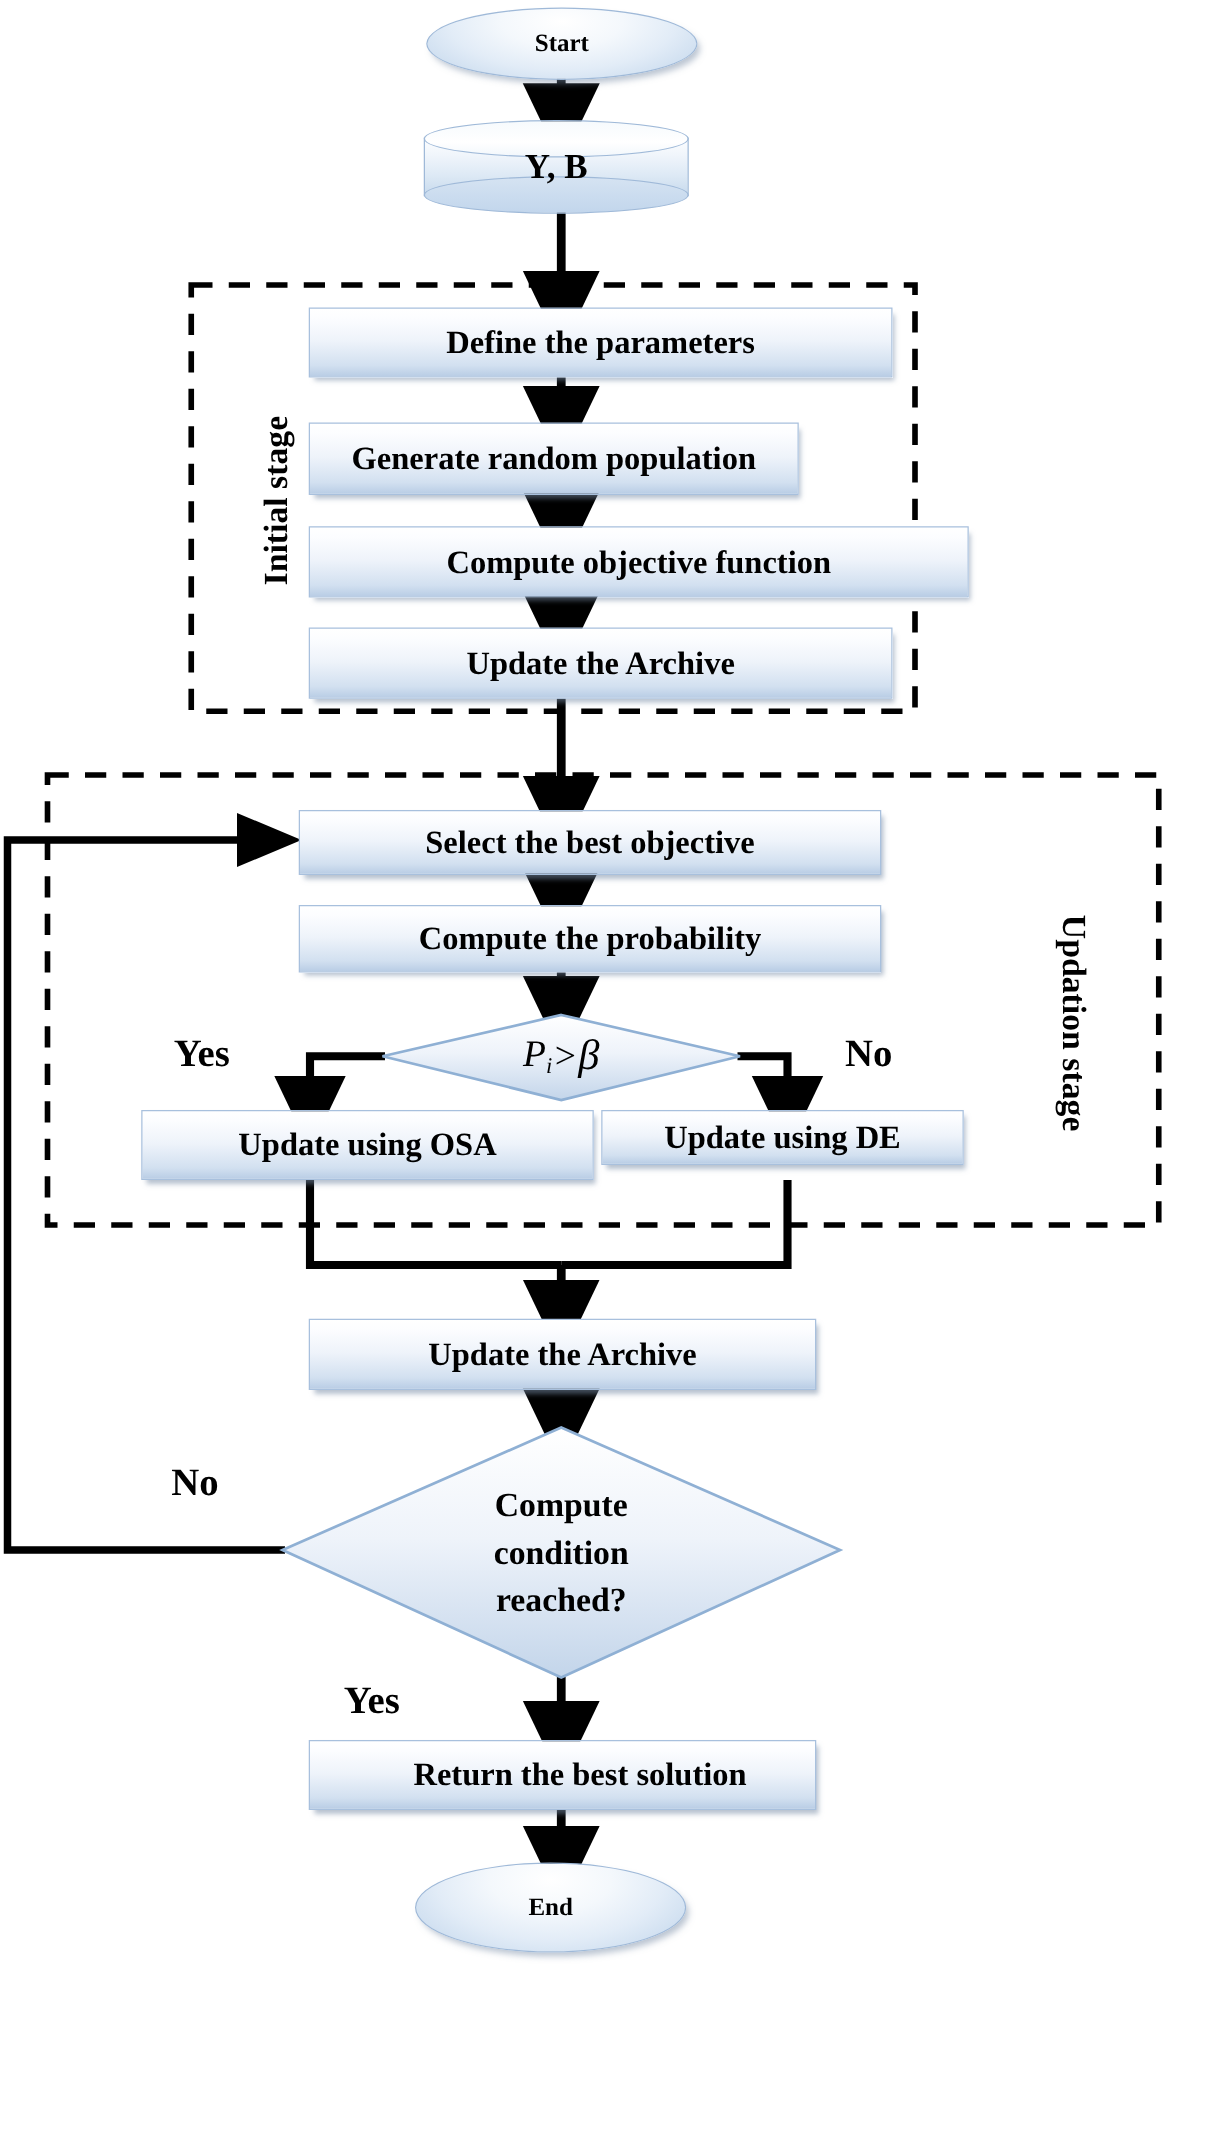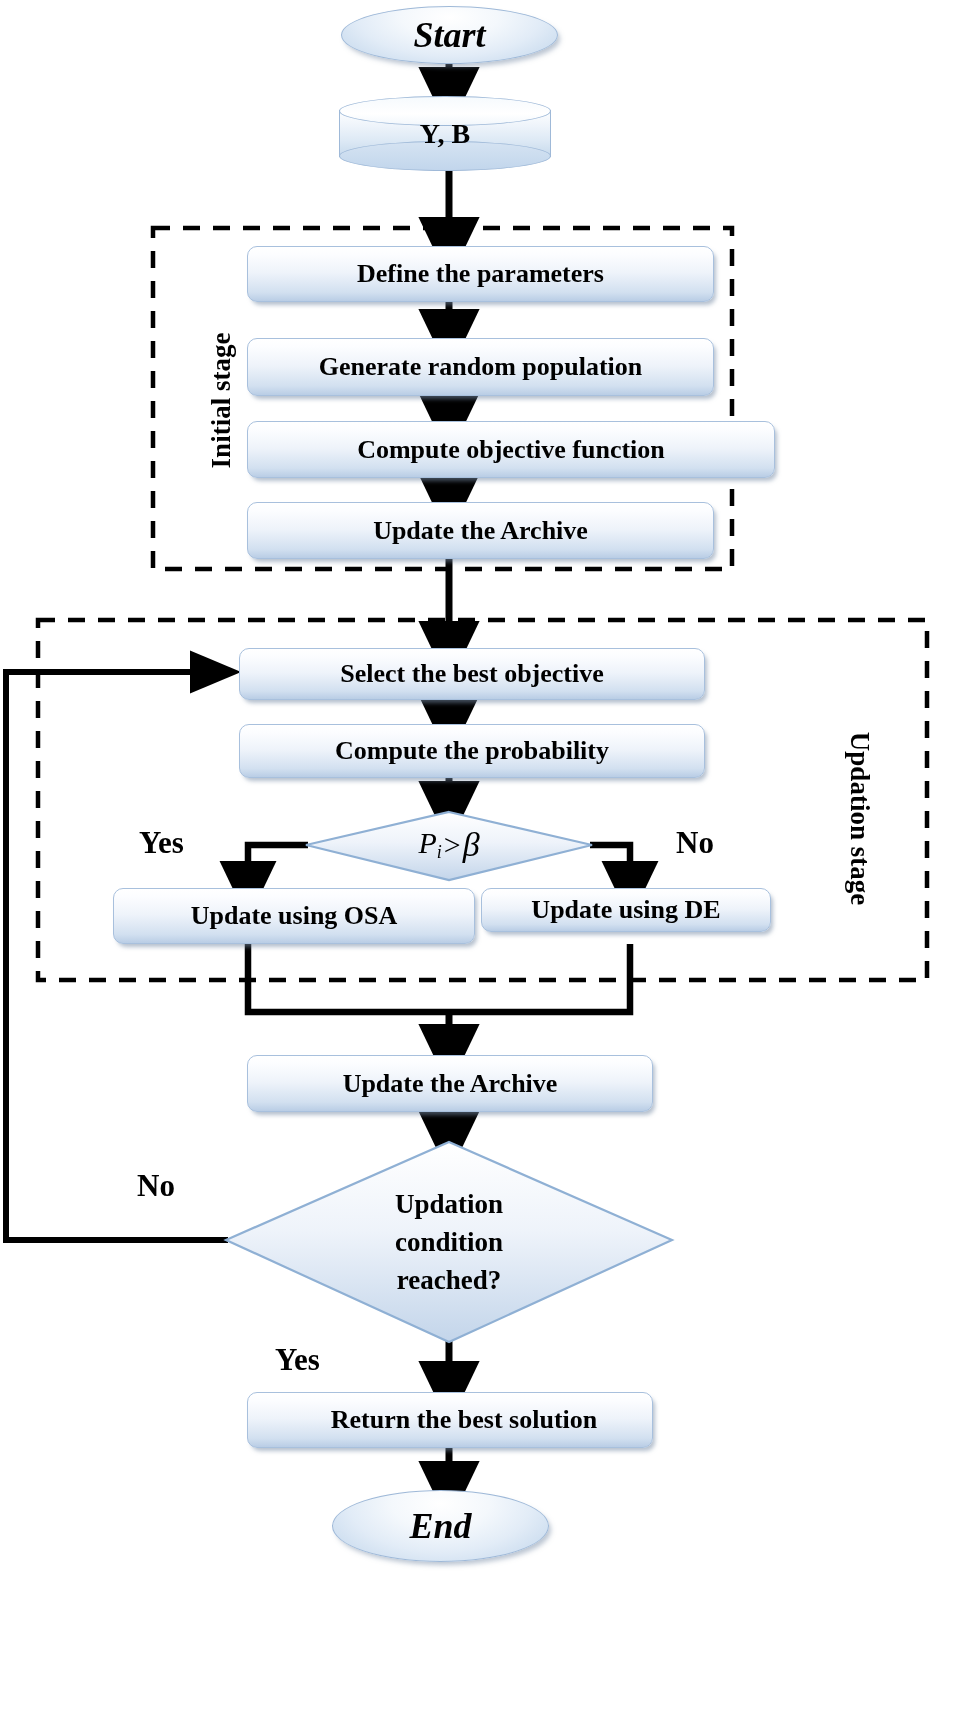--- a/index.html
+++ b/index.html
@@ -30,32 +30,31 @@
     display: flex;
     align-items: center;
     justify-content: center;
     text-align: center;
     color: #000000;
     font-weight: bold;
     line-height: 1.12;
   }
   .proc {
     border: 1.5px solid #a8c0dd;
-    border-radius: 10px;
+    border-radius: 0;
     background: linear-gradient(to bottom, #ffffff 0%, #fcfdff 14%, #eef3fa 48%, #d2e0f0 84%, #b9cde5 100%);
     box-shadow: 3px 4px 4px -1px rgba(120,140,165,0.55);
     font-size: 26px;
   }
   .term {
     border: 1.6px solid #9fb9d8;
     border-radius: 50%;
     background: radial-gradient(ellipse at 50% 18%, #ffffff 0%, #f4f8fc 32%, #e2ecf7 60%, #c9dbee 88%, #bcd1e7 100%);
     box-shadow: 3px 4px 5px -1px rgba(120,140,165,0.5);
-    font-size: 36px;
-    font-style: italic;
+    font-size: 20px;
   }
   .decision-label {
     position: absolute;
     display: flex;
     align-items: center;
     justify-content: center;
     text-align: center;
     color: #000;
     font-weight: bold;
     pointer-events: none;
@@ -195,21 +194,21 @@
     <div class="body"></div>
     <div class="bot"></div>
     <div class="top"></div>
     <div class="txt">Y, B</div>
   </div>
 
   <div class="node proc" style="left:247px; top:246px; width:467px; height:56px;">
     <span>Define the parameters</span>
   </div>
 
-  <div class="node proc" style="left:247px; top:338px; width:467px; height:58px;">
+  <div class="node proc" style="left:247px; top:338px; width:392px; height:58px;">
     <span>Generate random population</span>
   </div>
 
   <div class="node proc" style="left:247px; top:421px; width:528px; height:57px;">
     <span>Compute objective function</span>
   </div>
 
   <div class="node proc" style="left:247px; top:502px; width:467px; height:57px;">
     <span>Update the Archive</span>
   </div>
@@ -234,21 +233,21 @@
 
   <div class="node proc" style="left:481px; top:888px; width:290px; height:44px;">
     <span>Update using DE</span>
   </div>
 
   <div class="node proc" style="left:247px; top:1055px; width:406px; height:57px;">
     <span>Update the Archive</span>
   </div>
 
   <div class="decision-label" style="left:339px; top:1172px; width:220px; height:140px; flex-direction:column; font-size:27px; line-height:1.42;">
-    <span>Updation</span>
+    <span>Compute</span>
     <span>condition</span>
     <span>reached?</span>
   </div>
 
   <div class="node proc" style="left:247px; top:1392px; width:406px; height:56px;padding-left:28px;">
     <span>Return the best solution</span>
   </div>
 
   <div class="node term" style="left:332px; top:1490px; width:217px; height:72px;">
     <span>End</span>

